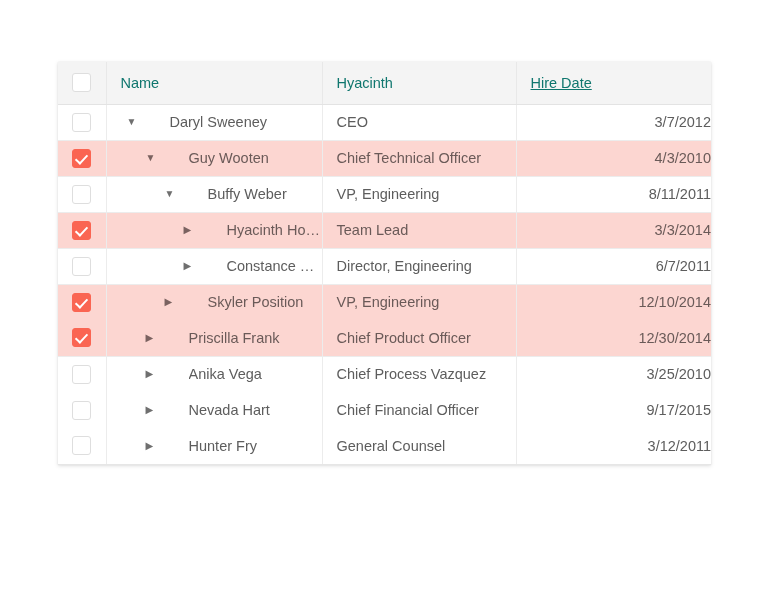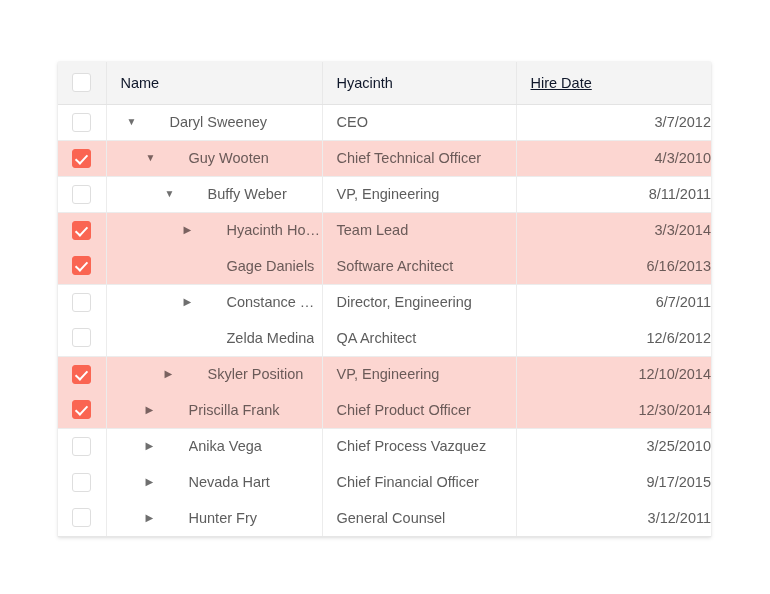--- a/index.html
+++ b/index.html
@@ -45,21 +45,21 @@
   col.c-date  { width: 195px; }
 
   
   thead th {
     background: #f4f4f4;
     height: 42px;
     padding: 0 0 0 14px;
     text-align: left;
     font-weight: normal;
     font-size: 14.5px;
-    color: #0f172a;
+    color: #0f766e;
     border-bottom: 1px solid #e3e3e3;
     border-right: 1px solid #e8e8e8;
     vertical-align: middle;
   }
   thead th:last-child { border-right: none; text-decoration: underline; }
   thead th.th-check { padding: 0; text-align: center; }
 
   
   tbody td {
     height: 36px;
@@ -205,55 +205,31 @@
             <td>
               <div class="name-wrap">
                 <span class="tw-spacer" style="width: 63px;"></span>
                 <span class="tw-toggle">▶</span>
                 <span class="tw-label">Hyacinth Hood</span>
               </div>
             </td>
             <td>Team Lead</td>
             <td>3/3/2014</td>
           </tr>
-          <tr class="row-selected">
-            <td class="td-check"><span class="cb on"></span></td>
-            <td>
-              <div class="name-wrap">
-                <span class="tw-spacer" style="width: 63px;"></span>
-                <span class="tw-toggle blank"></span>
-                <span class="tw-label">Gage Daniels</span>
-              </div>
-            </td>
-            <td>Software Architect</td>
-            <td>6/16/2013</td>
-          </tr>
           <tr class="row-plain divider-top">
             <td class="td-check"><span class="cb off"></span></td>
             <td>
               <div class="name-wrap">
                 <span class="tw-spacer" style="width: 63px;"></span>
                 <span class="tw-toggle">▶</span>
                 <span class="tw-label">Constance Vazquez</span>
               </div>
             </td>
             <td>Director, Engineering</td>
             <td>6/7/2011</td>
-          </tr>
-          <tr class="row-plain">
-            <td class="td-check"><span class="cb off"></span></td>
-            <td>
-              <div class="name-wrap">
-                <span class="tw-spacer" style="width: 63px;"></span>
-                <span class="tw-toggle blank"></span>
-                <span class="tw-label">Zelda Medina</span>
-              </div>
-            </td>
-            <td>QA Architect</td>
-            <td>12/6/2012</td>
           </tr>
           <tr class="row-selected divider-top">
             <td class="td-check"><span class="cb on"></span></td>
             <td>
               <div class="name-wrap">
                 <span class="tw-spacer" style="width: 44px;"></span>
                 <span class="tw-toggle">▶</span>
                 <span class="tw-label">Skyler Position</span>
               </div>
             </td>

